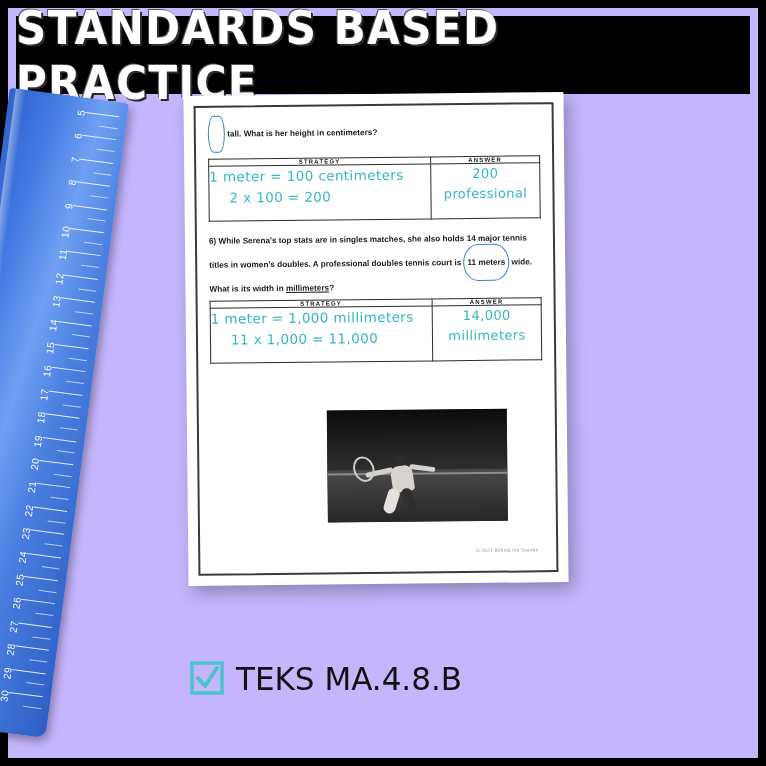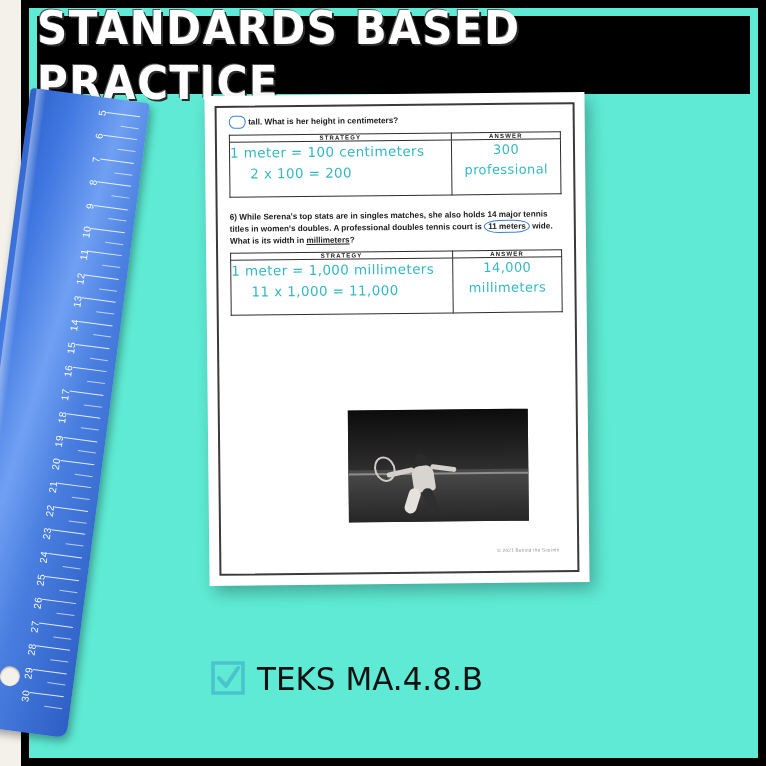--- a/index.html
+++ b/index.html
@@ -7,22 +7,21 @@
     width:766px;height:766px;overflow:hidden;
     background:#f3f1e9;
     font-family:"Liberation Sans", sans-serif;
     position:relative;
   }
   
   .frame{
     position:absolute;inset:0;
     border:8px solid #000;
     box-sizing:border-box;
-    background:#5eead4;
-    margin-left:21px;
+    background:#c4b5fd;
   }
   
   .banner{
     position:absolute;left:8px;right:8px;top:8px;height:78px;
     background:#000;
     display:flex;align-items:center;justify-content:center;
   }
   .banner-title{
     color:#fff;
     font-family:"DejaVu Sans", sans-serif;
@@ -96,21 +95,21 @@
     color:#1b1b1b;
   }
   .q-text{
     font-size:8.2px;line-height:1.35;
     font-weight:600;
   }
   .q-text .num{font-weight:700;}
   .u{ text-decoration:underline; }
   .circ{
     border:1.4px solid #3b7fd4;border-radius:40%/60%;
-    padding:0 3px;display:inline-block;
+    padding:12px 3px;display:inline-block;
     color:#1b1b1b;
   }
   
   .wtable{
     width:100%;border-collapse:collapse;margin-top:6px;
     table-layout:fixed;
   }
   .wtable td,.wtable th{
     border:1.3px solid #2e2e2e;
     padding:0;
@@ -322,21 +321,21 @@
             <tr>
           <th class="th-lab">Strategy</th>
           <th class="th-lab col-ans">Answer</th>
         </tr>
         <tr>
           <td class="cell-work">
             <div class="hand">1 meter = 100 centimeters</div>
             <div class="hand"><span class="indent">2 x 100 = 200</span></div>
           </td>
           <td class="cell-ans col-ans">
-            <div class="hand ans">300</div>
+            <div class="hand ans">200</div>
             <div class="hand ans">professional</div>
           </td>
         </tr>
       </tbody>
         </table>
 
       <div class="q-text" style="margin-top:14px;">
         <span class="num">6)</span>
         <span>While Serena's top stats are in singles matches, she also holds 14 major tennis titles in women's doubles. A professional doubles tennis court is </span><span class="circ">11 meters</span><span> wide. What is its width in </span><span class="u">millimeters</span><span>?</span>
       </div>

